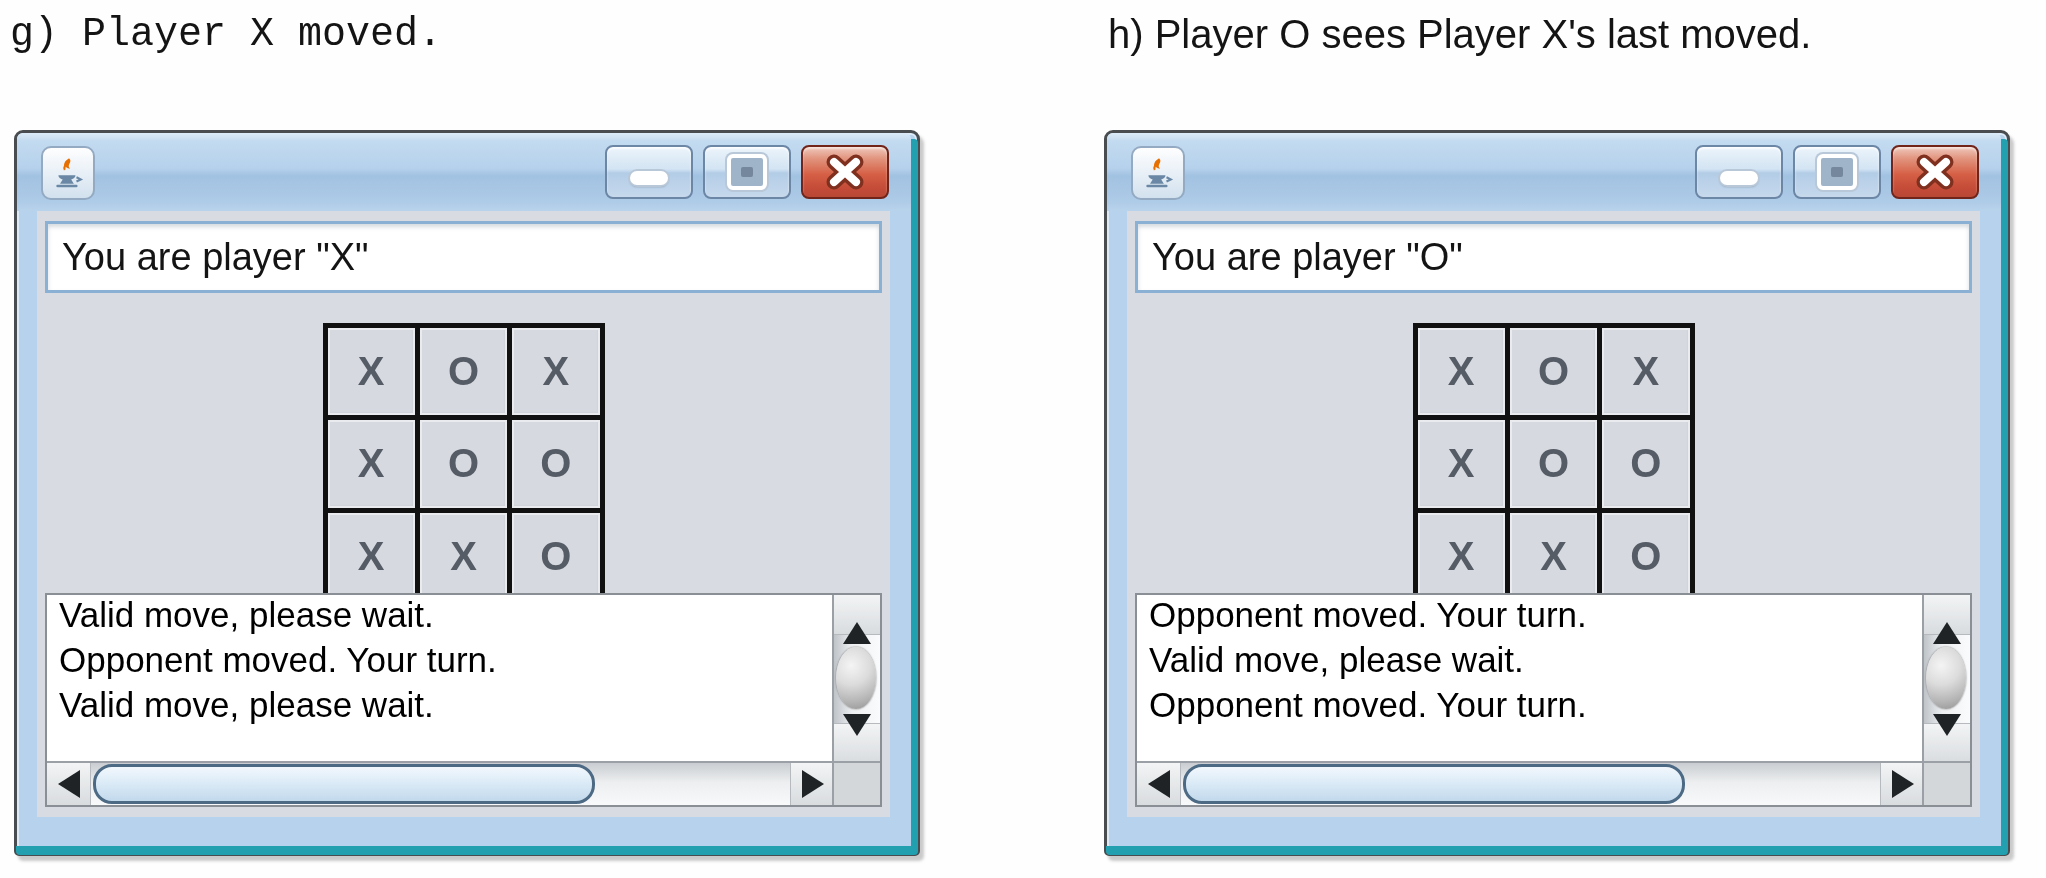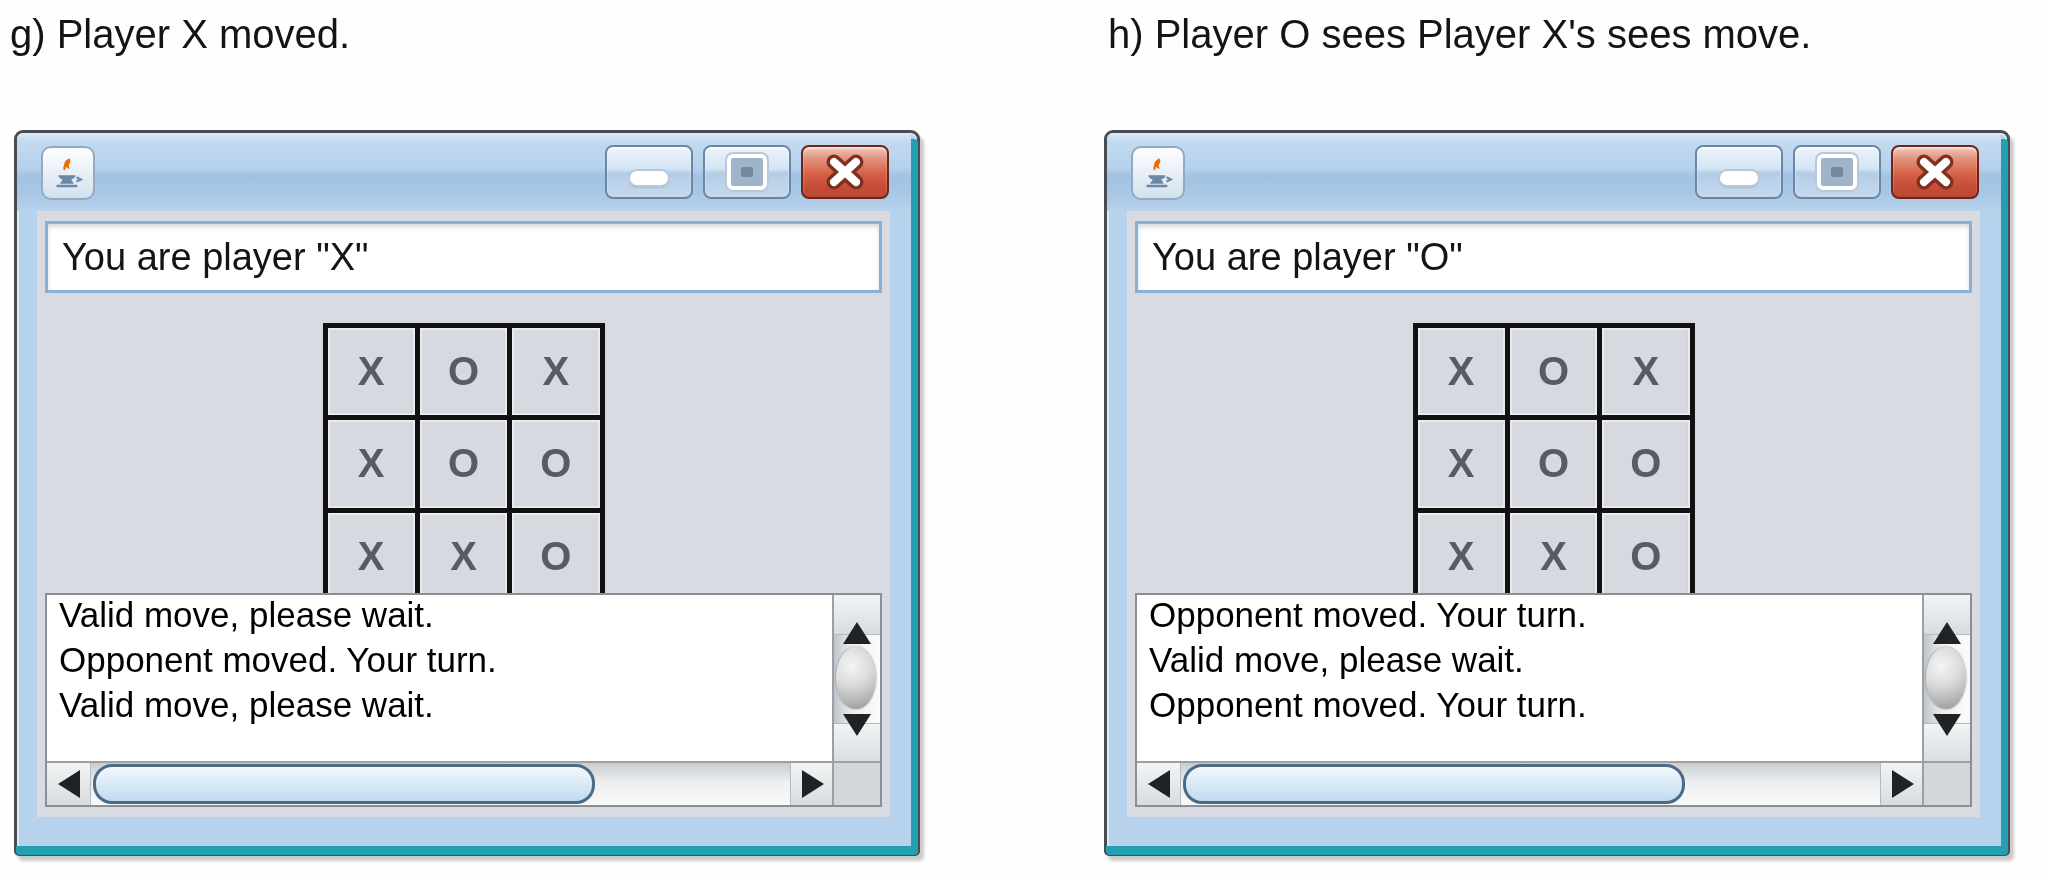--- a/index.html
+++ b/index.html
@@ -1,19 +1,19 @@
 <!DOCTYPE html>
 <html><head>
 <meta charset="utf-8">
 <style>
   html,body{margin:0;padding:0;background:#ffffff;}
   #canvas{position:relative;width:2046px;height:878px;background:#fefefe;overflow:hidden;
           font-family:"Liberation Sans",sans-serif;}
   .caption{position:absolute;top:12px;font-size:40px;color:#141414;letter-spacing:0;}
-  #caption-g{left:10px;}
+  #caption-g{left:10px;font-family:Liberation Mono, monospace;}
   #caption-h{left:1108px;}
 
   
   .window{position:absolute;top:130px;width:900px;height:720px;
           border:3px solid #4a4d50;border-radius:9px 9px 5px 5px;
           background:#b7d2ec;
           box-shadow:4px 5px 3px rgba(140,140,140,.45), inset 0 0 0 2px rgba(255,255,255,.55);}
   #window-x{left:14px;}
   #window-o{left:1104px;}
   .edge-right{position:absolute;top:6px;bottom:0;right:-1px;width:7px;background:#23a0af;
@@ -81,21 +81,21 @@
         border:3px solid #4d6a85;}
   .corner{position:absolute;right:0;bottom:0;width:46px;height:42px;background:#d4d7da;
         border-top:2px solid #9aa0a6;border-left:2px solid #9aa0a6;}
 </style>
 </head>
 <body>
 
 <div id="canvas">
 
   <div id="caption-g" class="caption">g) Player X moved.</div>
-  <div id="caption-h" class="caption">h) Player O sees Player X's sees move.</div>
+  <div id="caption-h" class="caption">h) Player O sees Player X's last moved.</div>
 
   <div id="window-x" class="window">
     <div class="edge-right"></div>
     <div class="edge-bottom"></div>
 
     <div class="titlebar">
       <div class="app-icon-btn">
         <svg width="34" height="34" viewBox="0 0 32 32">
           <path d="M17 2 c4 4 -3 6 1 10 c-6 -1 -8 -6 -1 -10 z" fill="#e76f00"></path>
           <path d="M13 7 c2 2 -2 3 0 6" stroke="#e76f00" stroke-width="2" fill="none"></path>

